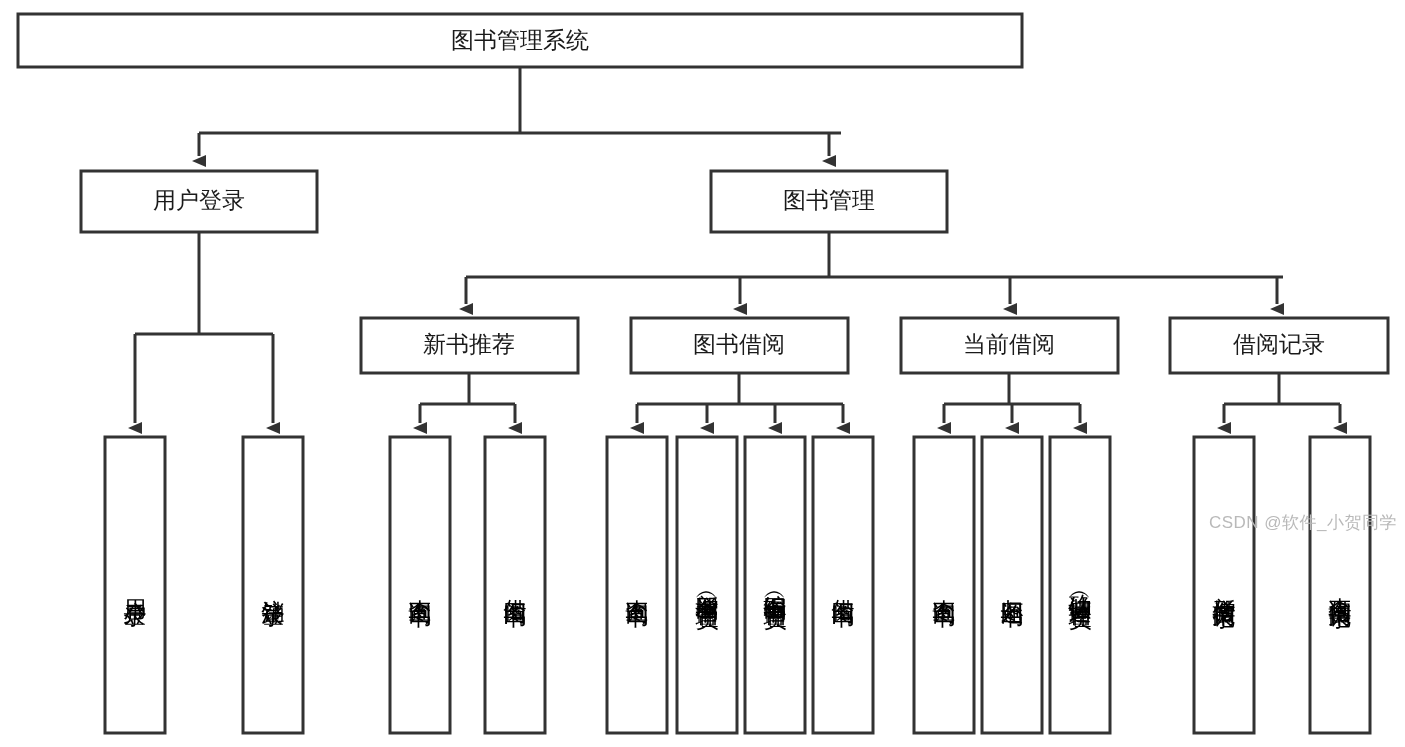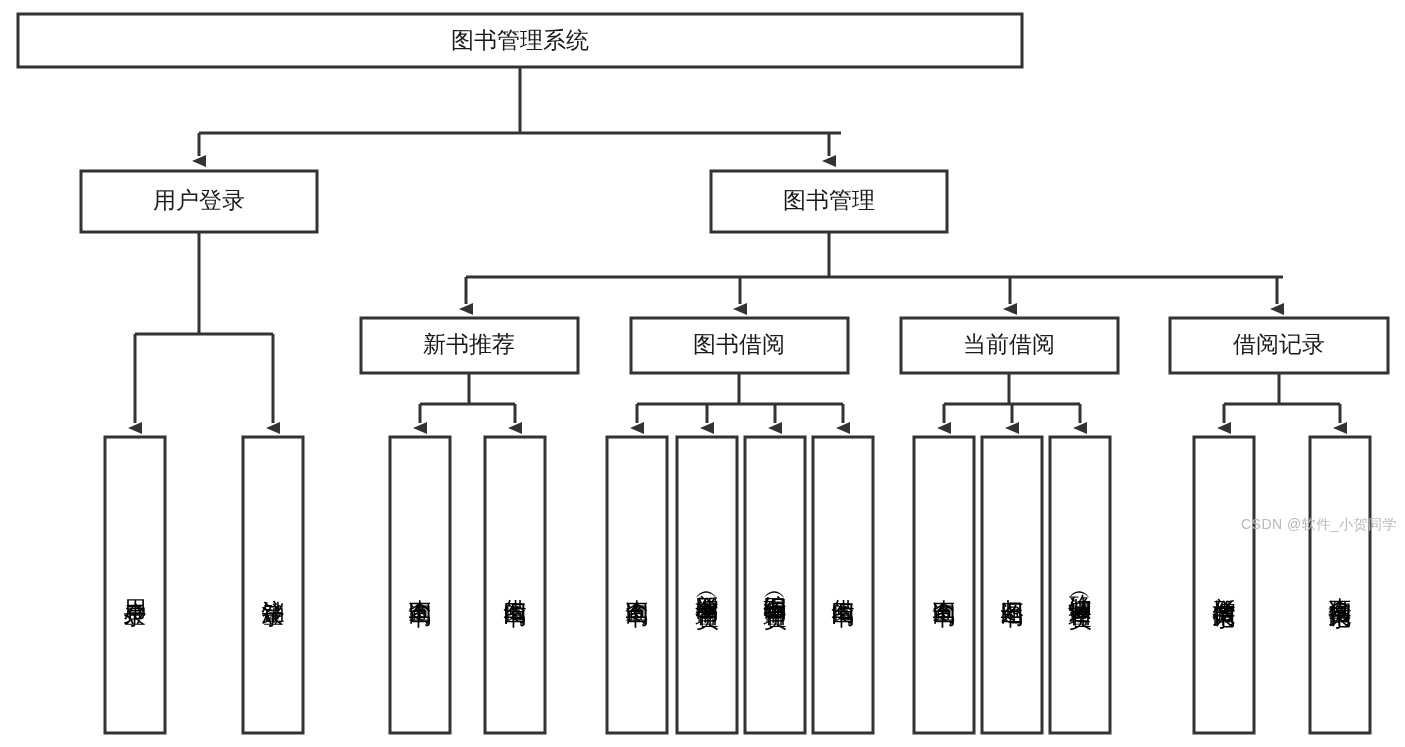--- a/index.html
+++ b/index.html
@@ -65,21 +65,21 @@
   }
   .arrow-head {
     fill: #333333;
     stroke: none;
   }
   .watermark {
     position: absolute;
     right: 8px;
     bottom: 6px;
     font-family: "Liberation Sans", "DejaVu Sans", sans-serif;
-    font-size: 14px;
+    font-size: 17px;
     color: #b9b9b9;
     letter-spacing: 0.5px;
     white-space: nowrap;
     pointer-events: none;
     user-select: none;
   }
 </style>
 </head>
 <body>
 

